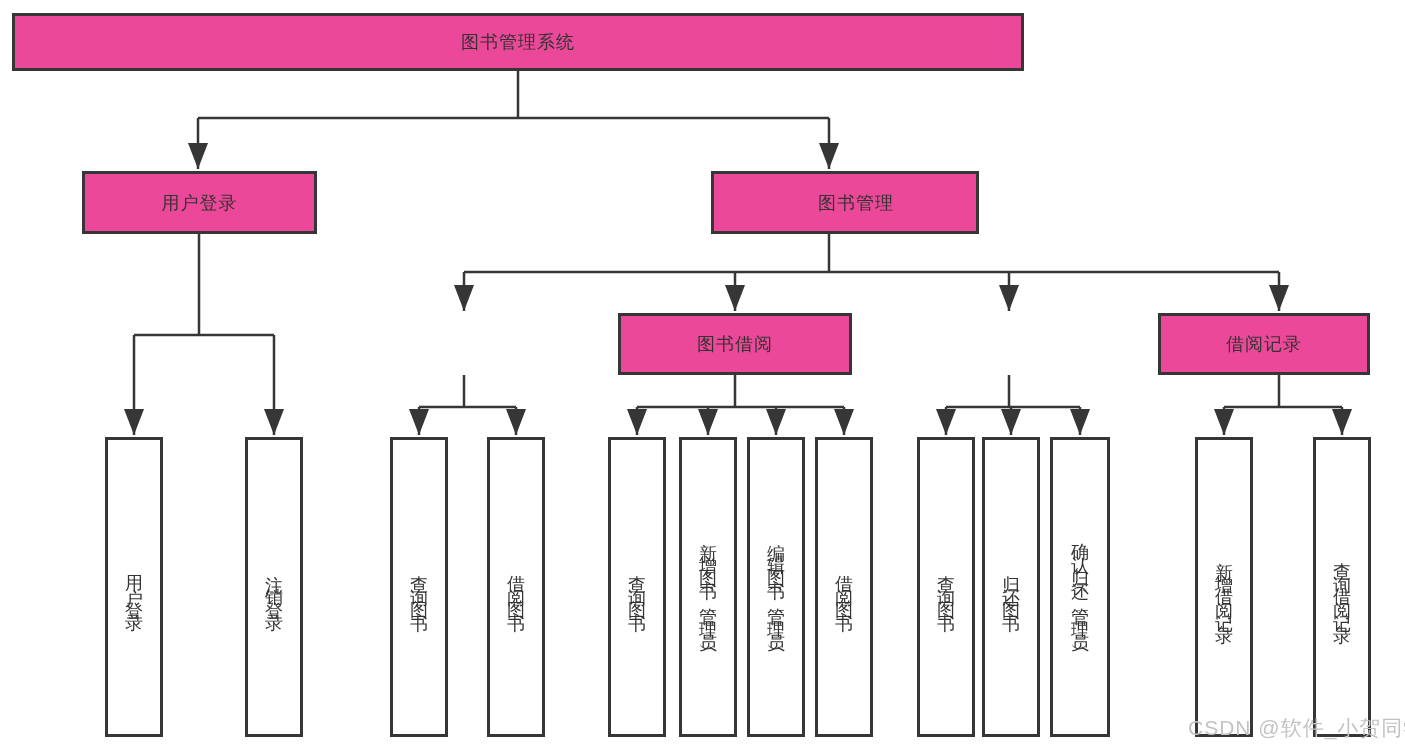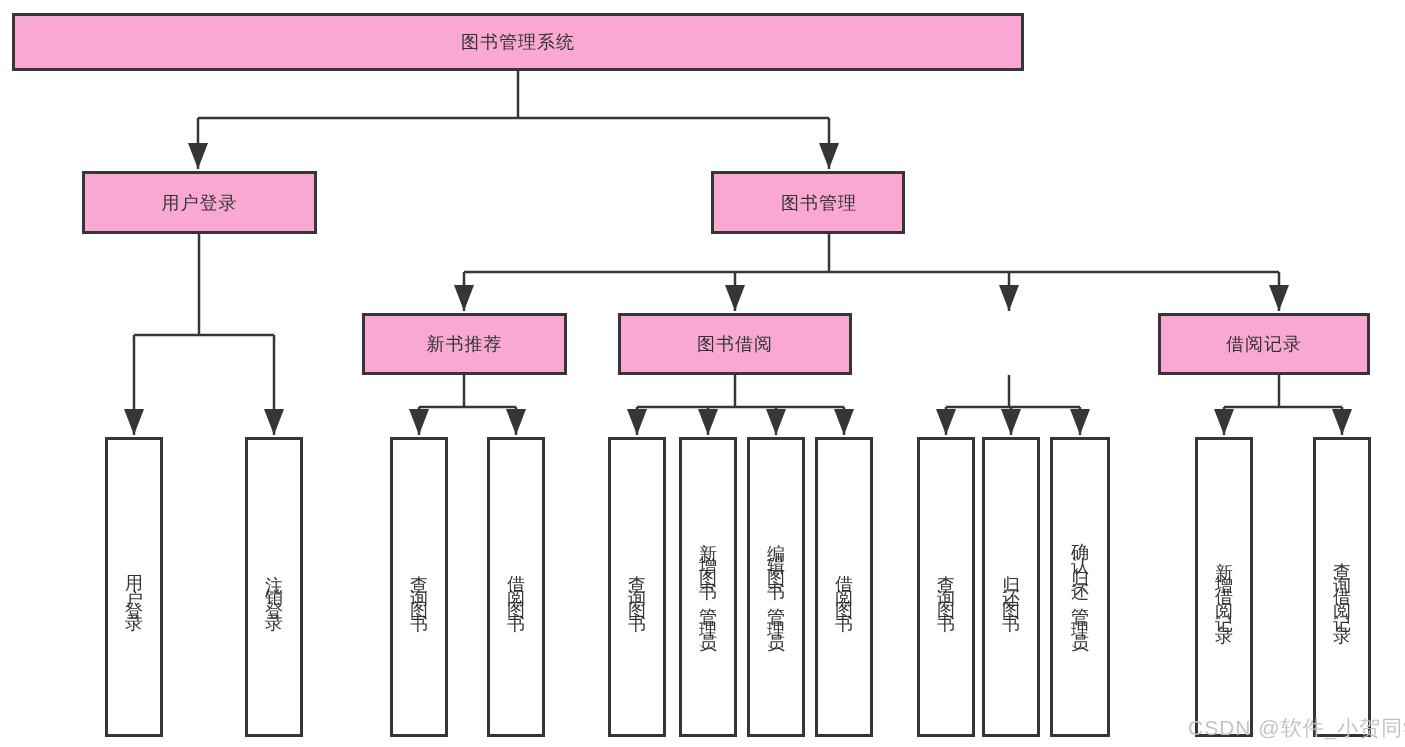--- a/index.html
+++ b/index.html
@@ -14,21 +14,21 @@
   .connectors {
     position: absolute;
     left: 0; top: 0;
     width: 1405px; height: 747px;
     z-index: 0;
   }
   .hbox {
     position: absolute;
     box-sizing: border-box;
     border: 3px solid #363636;
-    background: #f9a8d4;
+    background: #ec4899;
     display: flex;
     align-items: center;
     justify-content: center;
     font-size: 18px;
     letter-spacing: 1px;
     color: #333333;
     z-index: 1;
   }
   .vbox {
     position: absolute;
@@ -118,27 +118,24 @@
     </g>
   </svg>
 
   <div class="hbox" style="left:12px; top:13px; width:1012px; height:58px;">
     <span>图书管理系统</span>
   </div>
 
   <div class="hbox" style="left:82px; top:171px; width:235px; height:63px;">
     <span>用户登录</span>
   </div>
-  <div class="hbox" style="left:711px; top:171px; width:194px; height:63px;padding-left:22px;">
+  <div class="hbox" style="left:711px; top:171px; width:268px; height:63px;padding-left:22px;">
     <span>图书管理</span>
   </div>
 
-  <div class="hbox" style="left:362px; top:313px; width:205px; height:62px;">
-    <span>新书推荐</span>
-  </div>
   <div class="hbox" style="left:618px; top:313px; width:234px; height:62px;text-align:center;">
     <span>图书借阅</span>
   </div>
   <div class="hbox" style="left:1158px; top:313px; width:212px; height:62px;">
     <span>借阅记录</span>
   </div>
 
   <div class="vbox" style="left:105px;">
     <span class="vtext">用户登录</span>
   </div>

